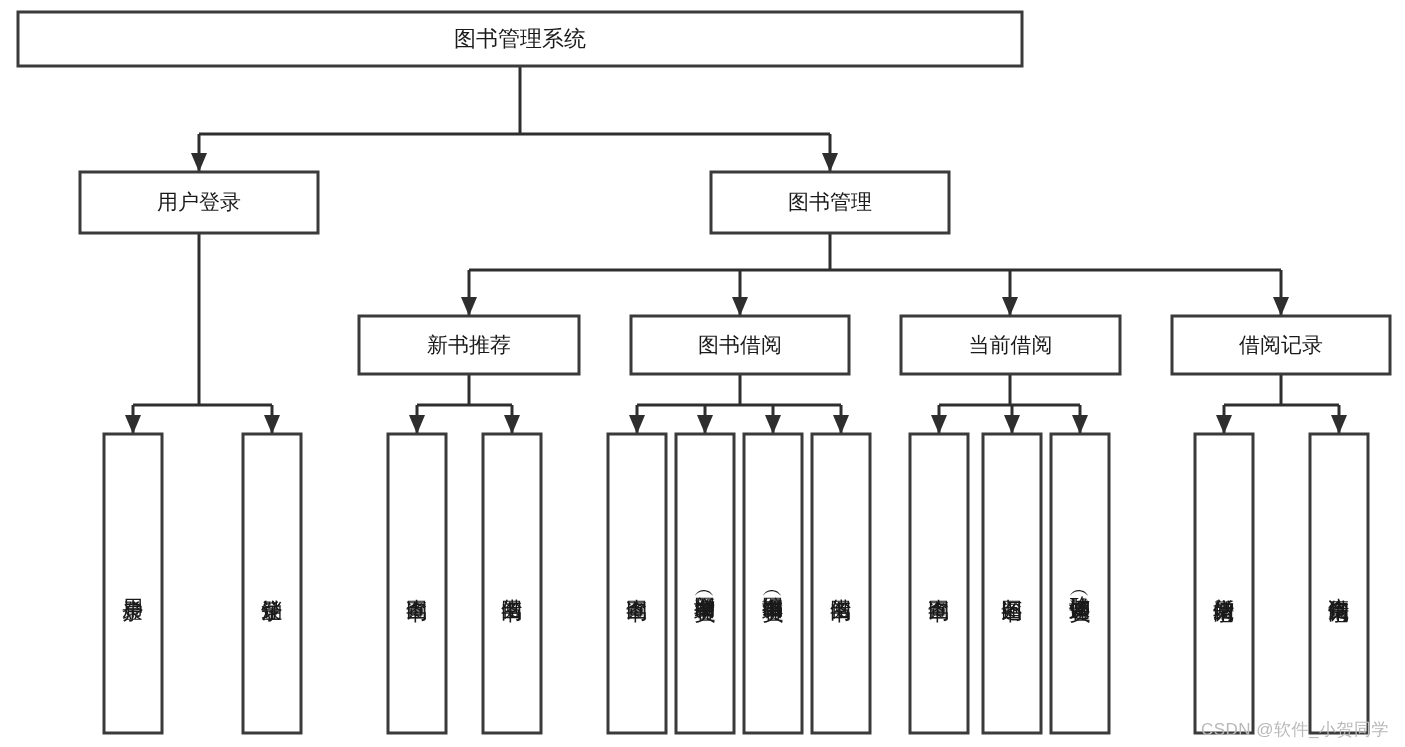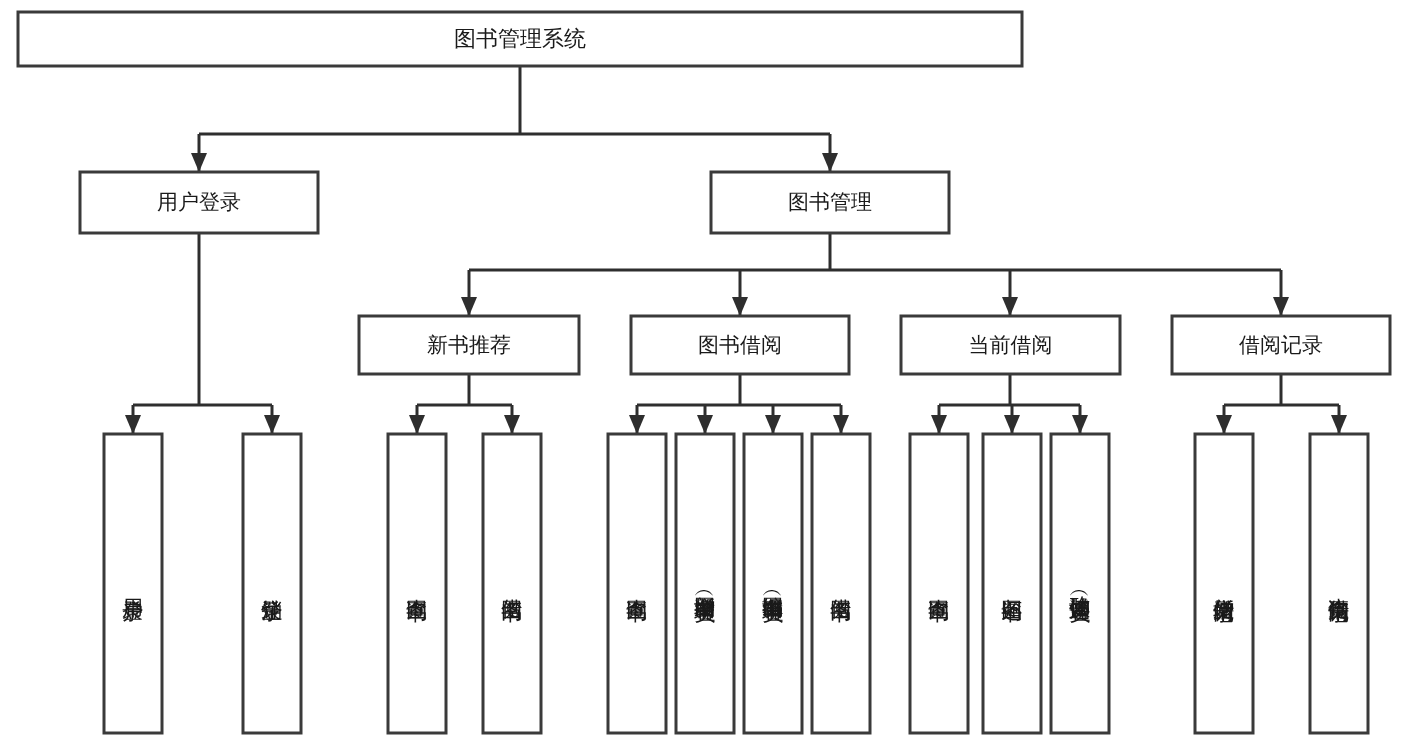--- a/index.html
+++ b/index.html
@@ -214,14 +214,15 @@
         <span class="leaf-label-text">确认归还（管理员）</span>
       </div>
       <div class="leaf-label-wrap" style="left: 1195px; top: 434px; width: 58px; height: 299px;">
         <span class="leaf-label-text">新增借阅记录</span>
       </div>
       <div class="leaf-label-wrap" style="left: 1310px; top: 434px; width: 58px; height: 299px;">
         <span class="leaf-label-text">查询借阅记录</span>
       </div>
     </div>
 
+  <div id="watermark">CSDN @软件_小贺同学</div>
 
 </div>
 
 </body></html>

